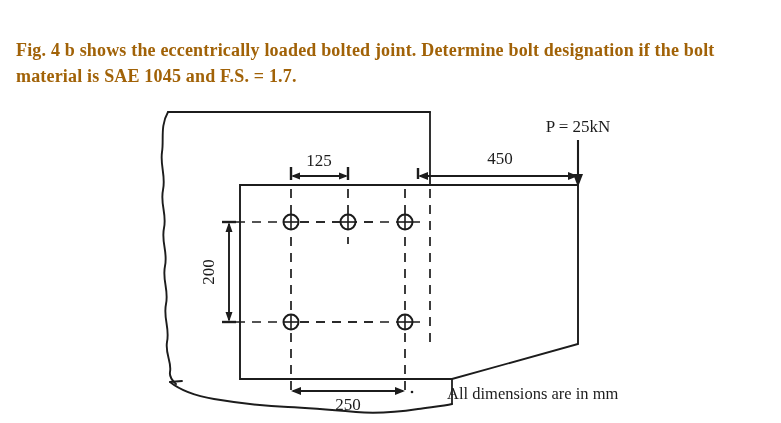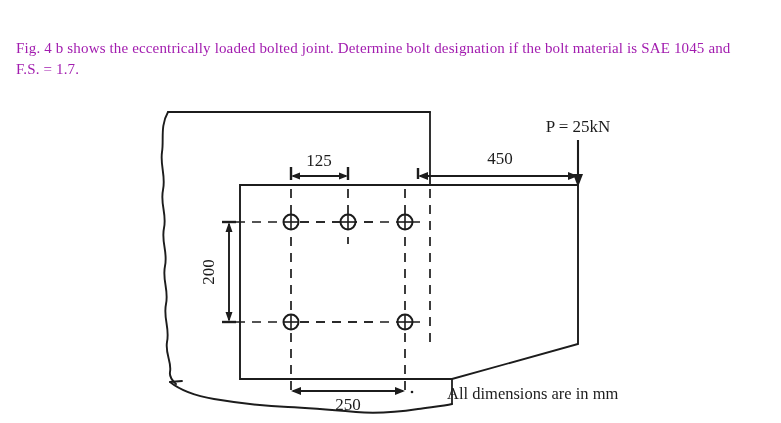--- a/index.html
+++ b/index.html
@@ -13,24 +13,25 @@
     position: relative;
     overflow: hidden;
     font-family: "Liberation Serif", "DejaVu Serif", serif;
     color: #1a1a1a;
   }
   #problem-statement {
     position: absolute;
     left: 16px;
     top: 38px;
     width: 740px;
-    font-size: 15px;
+    font-size: 18px;
     line-height: 1.42;
-    color: #a21caf;
+    color: #a16207;
     letter-spacing: 0.01em;
+    font-weight: bold;
   }
   #figure-area {
     position: absolute;
     left: 0;
     top: 96px;
     width: 781px;
     height: 327px;
   }
   #figure-area svg {
     display: block;

